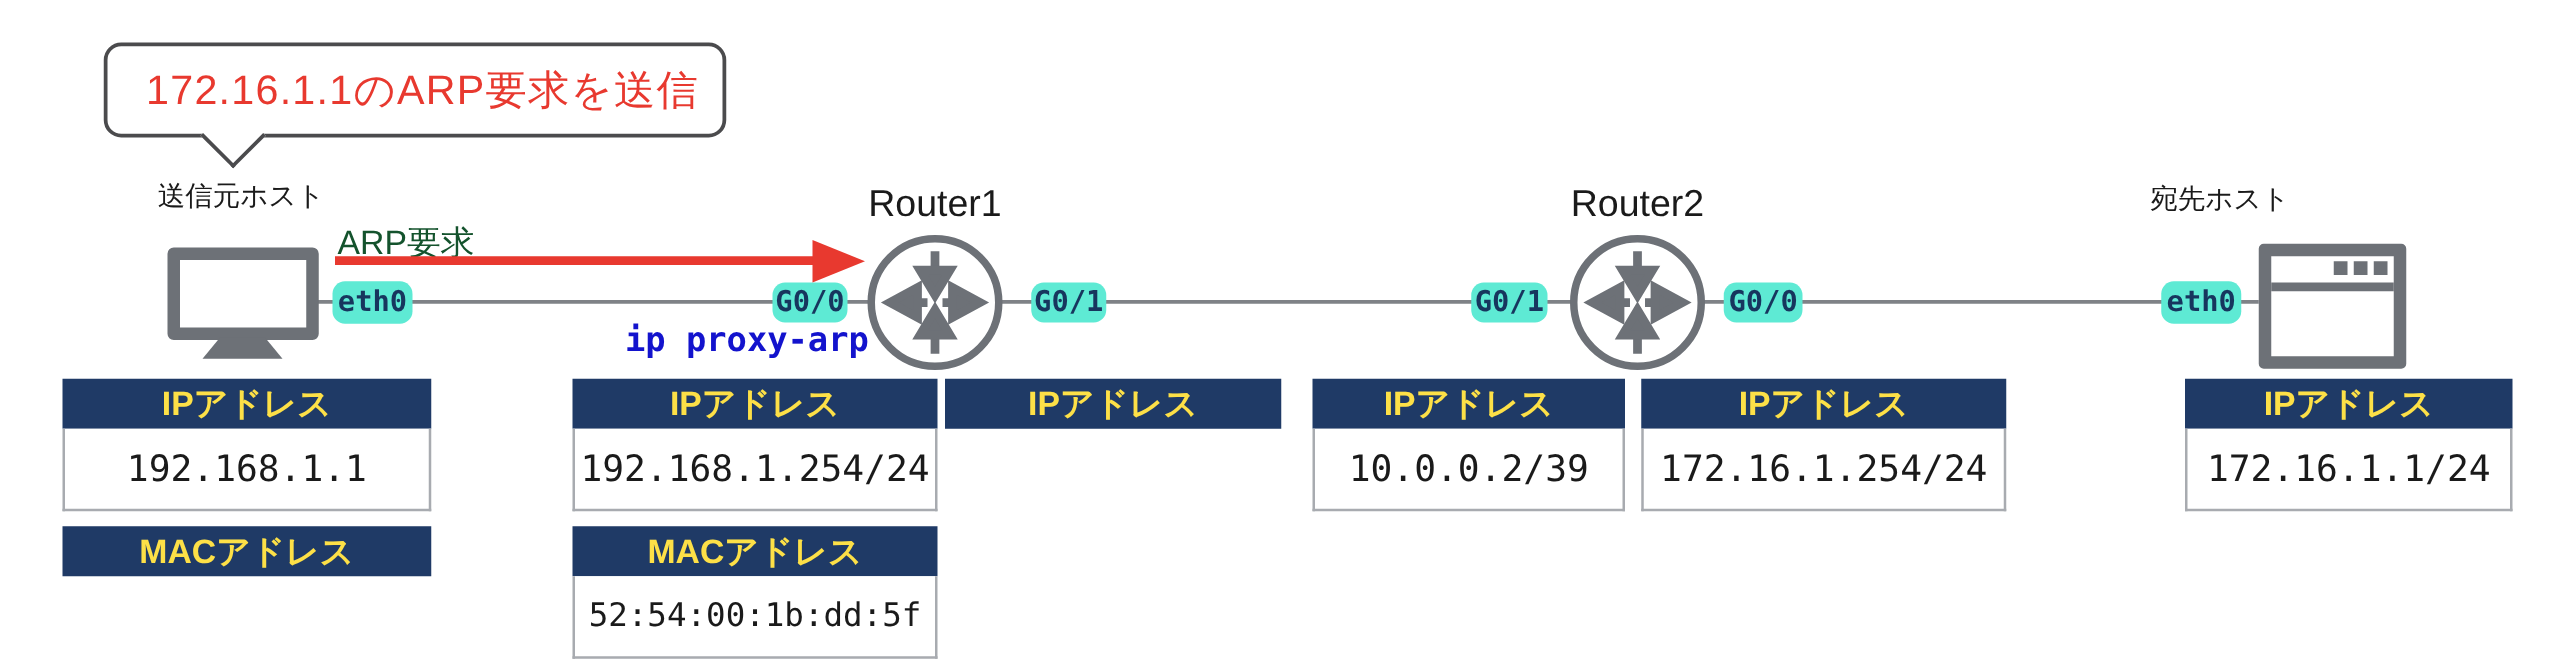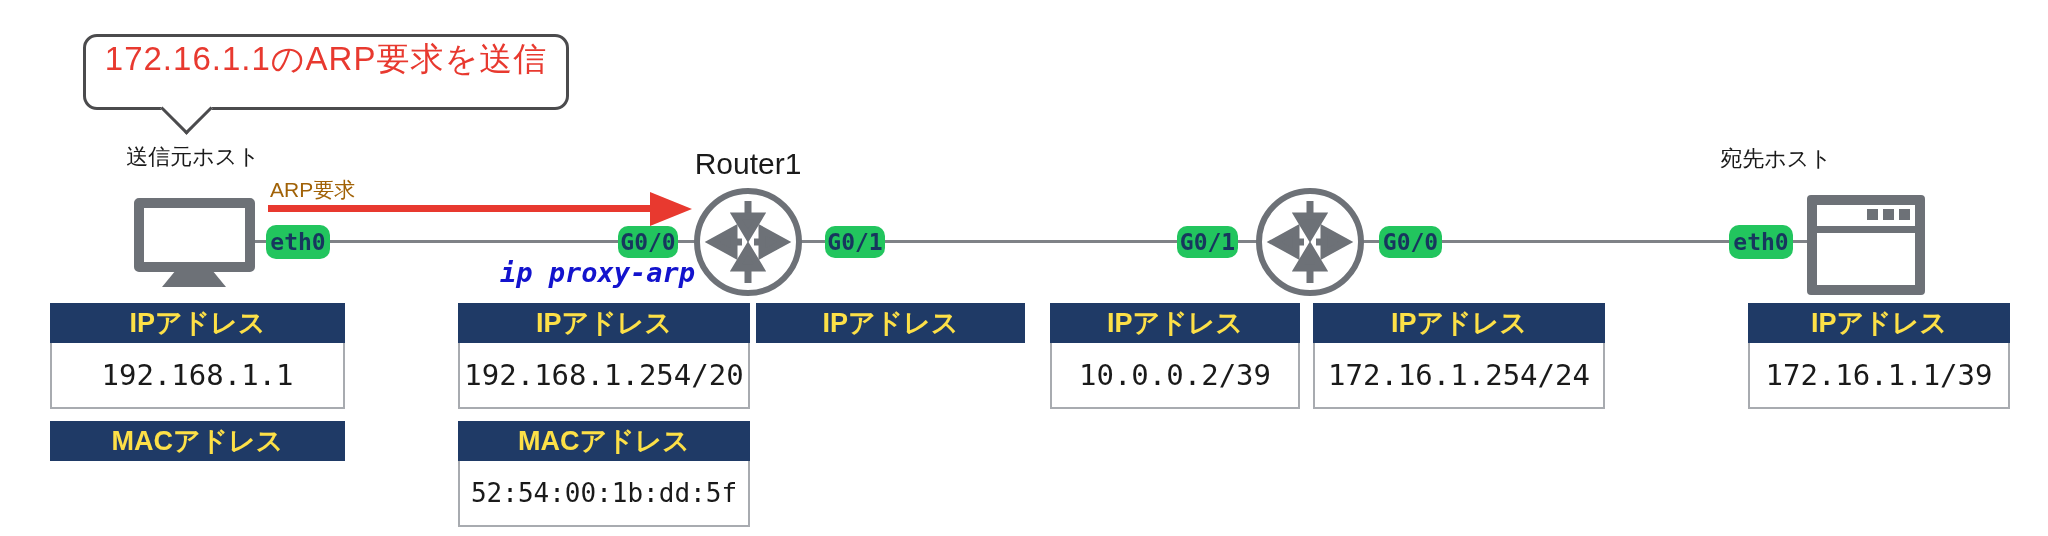--- a/index.html
+++ b/index.html
@@ -2,49 +2,49 @@
 <html><head>
 <meta charset="utf-8">
 <style>
   html,body{margin:0;padding:0;background:#fff;}
   .stage{position:relative;width:2048px;height:536px;background:#fff;overflow:hidden;
          font-family:"Liberation Sans",sans-serif;}
 
   
   .callout{position:absolute;left:83px;top:34px;width:480px;height:70px;
            background:#fff;border:3px solid #4b4b4d;border-radius:14px;
-           display:flex;justify-content:center;z-index:6;}
+           display:flex;align-items:center;justify-content:center;z-index:6;padding-left:12px;}
   .callout-text{color:#e8392f;font-size:33px;letter-spacing:1px;white-space:nowrap;}
   .callout-tail{position:absolute;left:168px;top:90px;width:34px;height:34px;background:#fff;
                 border-right:3px solid #4b4b4d;border-bottom:3px solid #4b4b4d;
                 transform:rotate(45deg);z-index:7;}
 
   
   .net-line{position:absolute;left:253px;top:240px;width:1554px;height:3px;background:#7f8287;z-index:1;}
 
   
-  .arp-label{position:absolute;left:270px;top:176px;color:#a16207;font-size:21px;z-index:5;white-space:nowrap;text-align:right;}
+  .arp-label{position:absolute;left:270px;top:176px;color:#14532d;font-size:27px;z-index:5;white-space:nowrap;text-align:right;}
   .arp-line{position:absolute;left:268px;top:205px;width:384px;height:7px;background:#e8392f;z-index:5;}
   .arp-head{position:absolute;left:650px;top:192px;width:0;height:0;
             border-left:42px solid #e8392f;border-top:17px solid transparent;
             border-bottom:17px solid transparent;z-index:5;}
 
   
   .devlabel{position:absolute;font-size:22px;color:#1a1a1a;text-align:center;white-space:nowrap;z-index:4;}
   .devlabel.mono{font-family:Liberation Sans, sans-serif;font-size:30px;}
 
   
-  .badge{position:absolute;background:#22c55e;color:#17365e;
+  .badge{position:absolute;background:#5eead4;color:#17365e;
          font-family:"DejaVu Sans Mono",monospace;font-weight:bold;font-size:23px;
          border-radius:10px;display:flex;align-items:center;justify-content:center;
          z-index:3;white-space:nowrap;}
 
   
   .cmd{position:absolute;left:500px;top:257px;color:#1313cd;font-size:27px;font-weight:bold;
-       font-family:"DejaVu Sans Mono",monospace;z-index:4;white-space:nowrap;font-style:italic;}
+       font-family:"DejaVu Sans Mono",monospace;z-index:4;white-space:nowrap;}
 
   
   .monitor{position:absolute;left:134px;top:198px;width:121px;height:92px;z-index:2;}
   .monitor .screen{position:absolute;left:0;top:0;width:121px;height:74px;background:#fff;
                    border:10px solid #6d7177;border-radius:5px;box-sizing:border-box;}
   .monitor .stand{position:absolute;left:28px;top:72px;width:36px;height:0;
                   border-bottom:17px solid #6d7177;border-left:14px solid transparent;
                   border-right:14px solid transparent;}
 
   
@@ -101,20 +101,21 @@
       <line x1="49" y1="55" x2="39" y2="55"></line>
         <polygon points="41,43 41,67 19,55"></polygon>
       <line x1="61" y1="55" x2="71" y2="55"></line>
         <polygon points="69,43 69,67 91,55"></polygon>
     </g>
   </svg>
   <div class="badge" style="left:618px;top:226px;width:60px;height:32px;">G0/0</div>
   <div class="badge" style="left:825px;top:226px;width:60px;height:32px;">G0/1</div>
   <div class="cmd">ip proxy-arp</div>
 
+  <div class="devlabel mono" style="left:1245px;top:147px;width:130px;">Router2</div>
   <svg class="router" style="left:1255px;" viewBox="0 0 110 110">
     <circle cx="55" cy="55" r="51" fill="#ffffff" stroke="#6d7177" stroke-width="6"></circle>
     <g stroke="#6d7177" stroke-width="7" fill="#6d7177">
       <line x1="55" y1="14" x2="55" y2="31"></line>
         <polygon points="43,29 67,29 55,49"></polygon>
       <line x1="55" y1="96" x2="55" y2="79"></line>
         <polygon points="43,81 67,81 55,61"></polygon>
       <line x1="49" y1="55" x2="39" y2="55"></line>
         <polygon points="41,43 41,67 19,55"></polygon>
       <line x1="61" y1="55" x2="71" y2="55"></line>
@@ -137,21 +138,21 @@
 
   <div class="tbl" style="left:50px;top:303px;width:295px;">
     <div class="tbl-h">IPアドレス</div>
     <div class="tbl-v">192.168.1.1</div>
     <div class="gap"></div>
     <div class="tbl-h">MACアドレス</div>
   </div>
 
   <div class="tbl" style="left:458px;top:303px;width:292px;">
     <div class="tbl-h">IPアドレス</div>
-    <div class="tbl-v">192.168.1.254/20</div>
+    <div class="tbl-v">192.168.1.254/24</div>
     <div class="gap"></div>
     <div class="tbl-h">MACアドレス</div>
     <div class="tbl-v mac">52:54:00:1b:dd:5f</div>
   </div>
 
   <div class="tbl" style="left:756px;top:303px;width:269px;">
     <div class="tbl-h">IPアドレス</div>
   </div>
 
   <div class="tbl" style="left:1050px;top:303px;width:250px;">
@@ -159,16 +160,16 @@
     <div class="tbl-v">10.0.0.2/39</div>
   </div>
 
   <div class="tbl" style="left:1313px;top:303px;width:292px;">
     <div class="tbl-h">IPアドレス</div>
     <div class="tbl-v">172.16.1.254/24</div>
   </div>
 
   <div class="tbl" style="left:1748px;top:303px;width:262px;">
     <div class="tbl-h">IPアドレス</div>
-    <div class="tbl-v">172.16.1.1/39</div>
+    <div class="tbl-v">172.16.1.1/24</div>
   </div>
 
 </div>
 
 </body></html>

